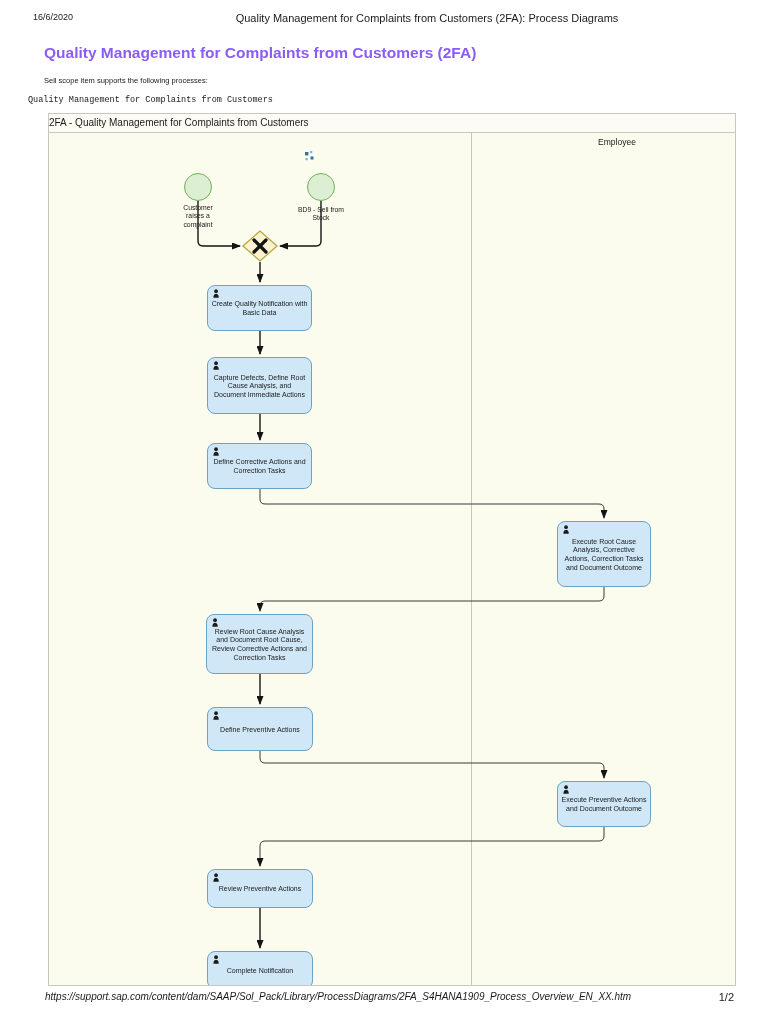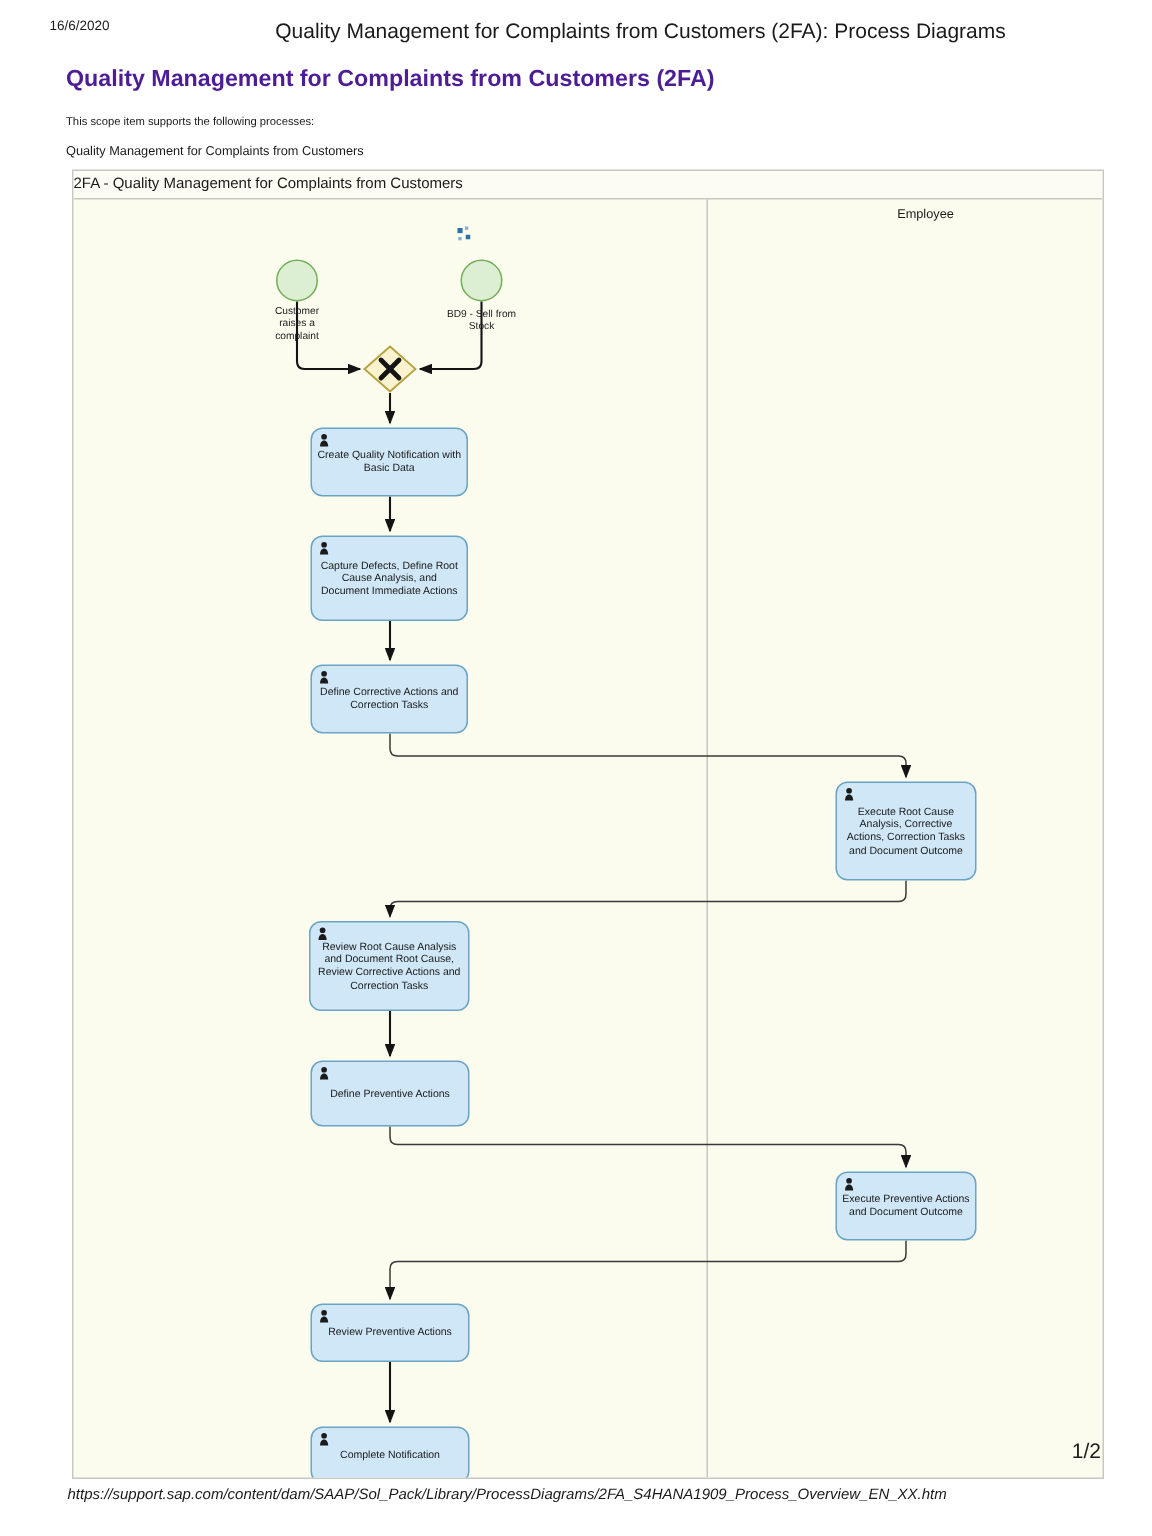--- a/index.html
+++ b/index.html
@@ -4,26 +4,26 @@
 <style>
   html,body{margin:0;padding:0;}
   body{
     width:768px;height:1024px;position:relative;background:#ffffff;
     font-family:"Liberation Sans", sans-serif;color:#1a1a1a;overflow:hidden;
   }
   .abs{position:absolute;}
 
   
   .print-date{left:33px;top:12px;font-size:9px;}
-  .print-title{left:427px;top:12px;font-size:14px;transform:translateX(-50%);white-space:nowrap;}
-  .doc-title{left:44px;top:44px;font-size:15.5px;font-weight:bold;color:#4c1d95;}
+  .print-title{left:427px;top:12px;font-size:11px;transform:translateX(-50%);white-space:nowrap;}
+  .doc-title{left:44px;top:44px;font-size:15.5px;font-weight:bold;color:#8b5cf6;}
   .doc-subtitle{left:44px;top:76px;font-size:7.5px;}
-  .process-link{left:44px;top:95px;font-size:8.5px;}
+  .process-link{left:28px;top:95px;font-size:8.5px;font-family:Liberation Mono, monospace;}
   .footer-url{left:45px;top:991px;font-size:10px;white-space:nowrap;font-style:italic;}
-  .footer-page{right:34px;top:959px;font-size:14px;margin-left:47px;}
+  .footer-page{right:34px;top:991px;font-size:11px;margin-left:47px;}
 
   
   .diagram{
     left:48px;top:113px;width:686px;height:871px;
     background:var(--lane-bg,#FBFBEE);
     border:1px solid var(--frame-border,#C8C8C3);
     overflow:hidden;
   }
   .pool-title{
     left:0;right:0;top:0;height:18px;line-height:18px;
@@ -56,21 +56,21 @@
   .task .person{position:absolute;top:3px;left:5px;width:9px;height:9px;fill:#1b1b1b;}
   .link-icon{left:255px;top:36px;width:13px;height:13px;}
 </style>
 </head>
 <body>
 
 <div class="abs print-date">16/6/2020</div>
 <div class="abs print-title">Quality Management for Complaints from Customers (2FA): Process Diagrams</div>
 
 <div class="abs doc-title">Quality Management for Complaints from Customers (2FA)</div>
-<div class="abs doc-subtitle">This scope item supports the following processes:</div>
+<div class="abs doc-subtitle">Sell scope item supports the following processes:</div>
 <div class="abs process-link">Quality Management for Complaints from Customers</div>
 
 <div class="abs diagram">
 
   <div class="abs pool-title">2FA - Quality Management for Complaints from Customers</div>
   <div class="abs lane-divider"></div>
   <div class="abs lane-label l2">Employee</div>
 
   <svg class="abs layer" viewBox="0 0 686 871">
     <defs>

